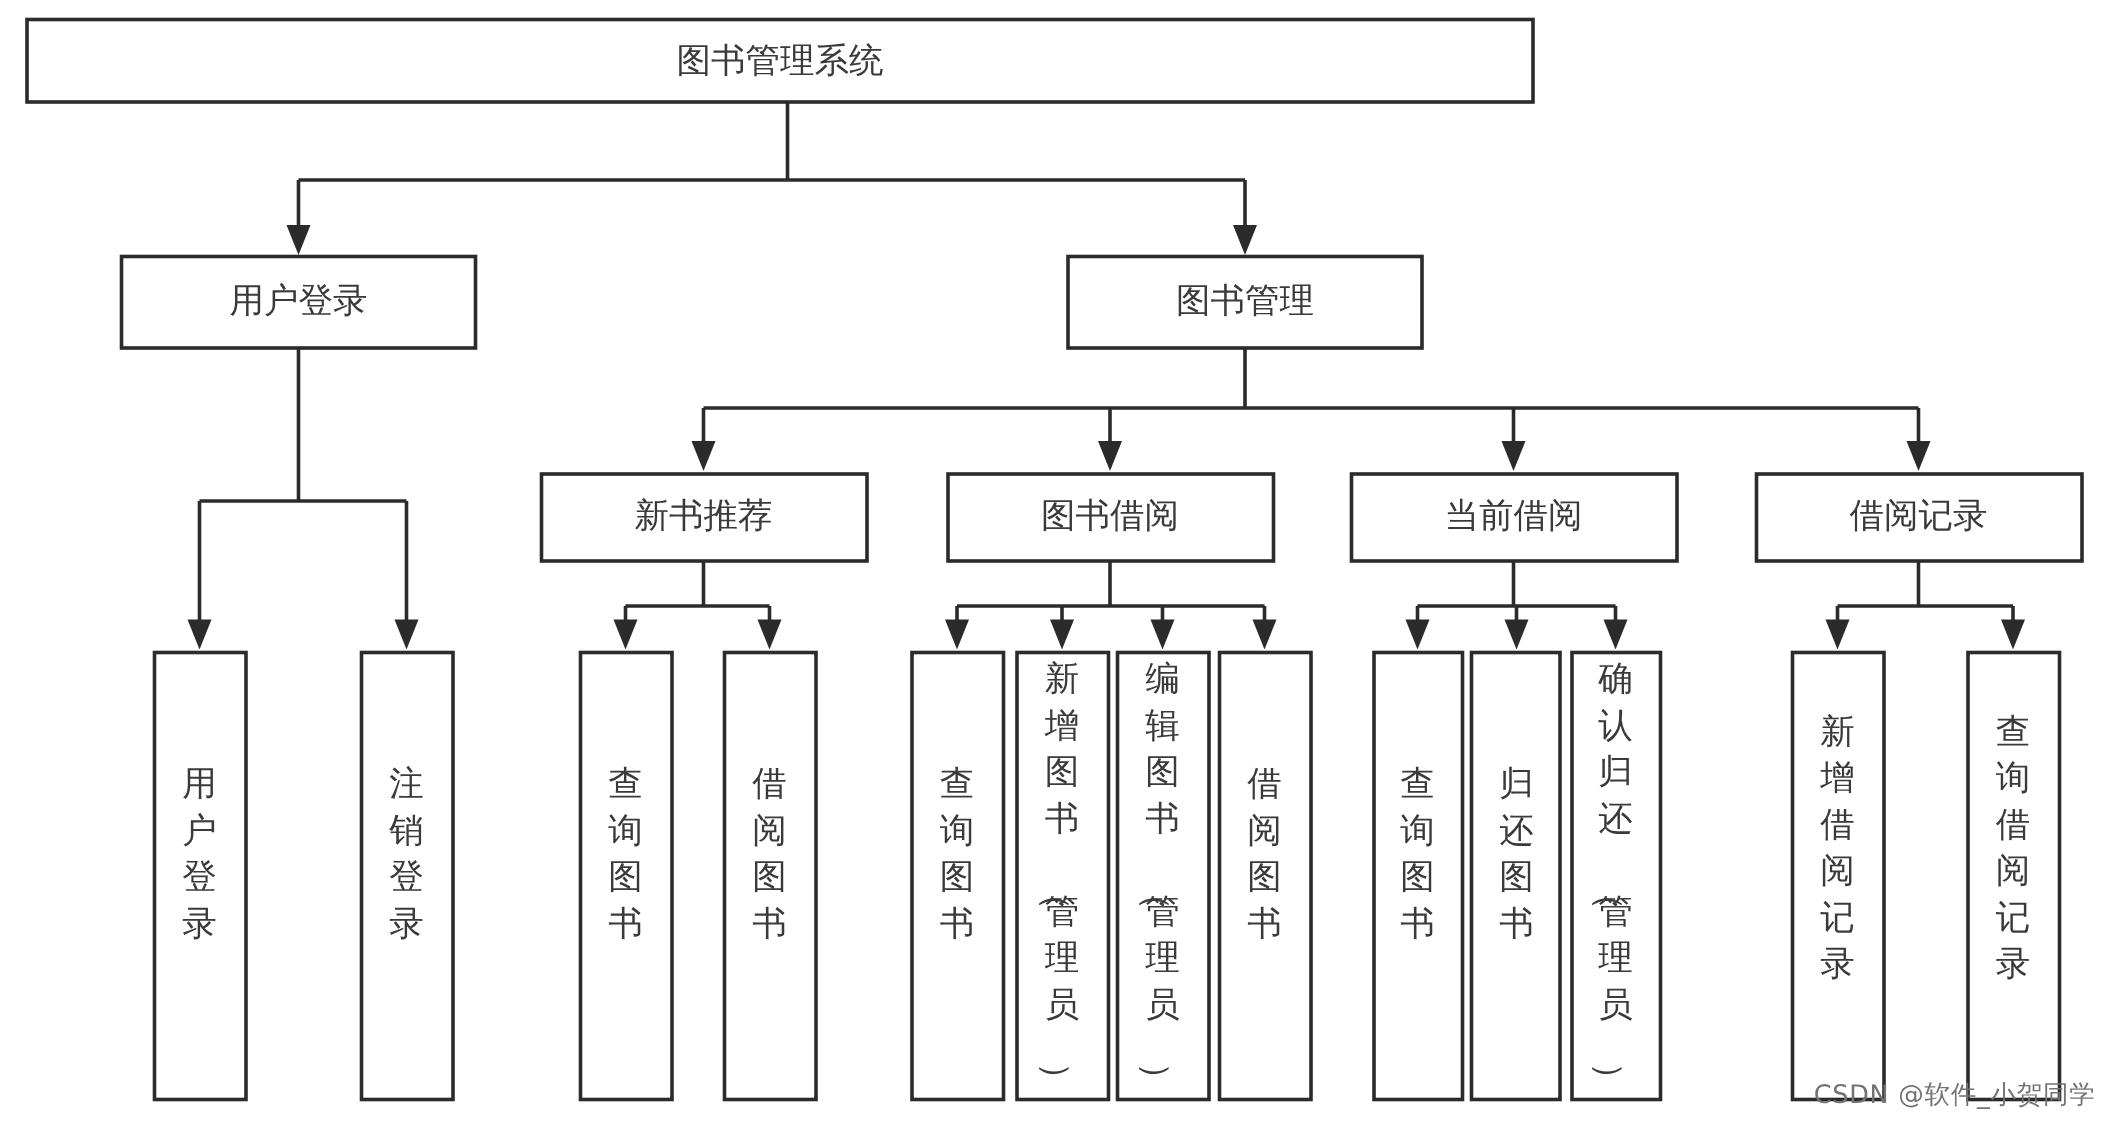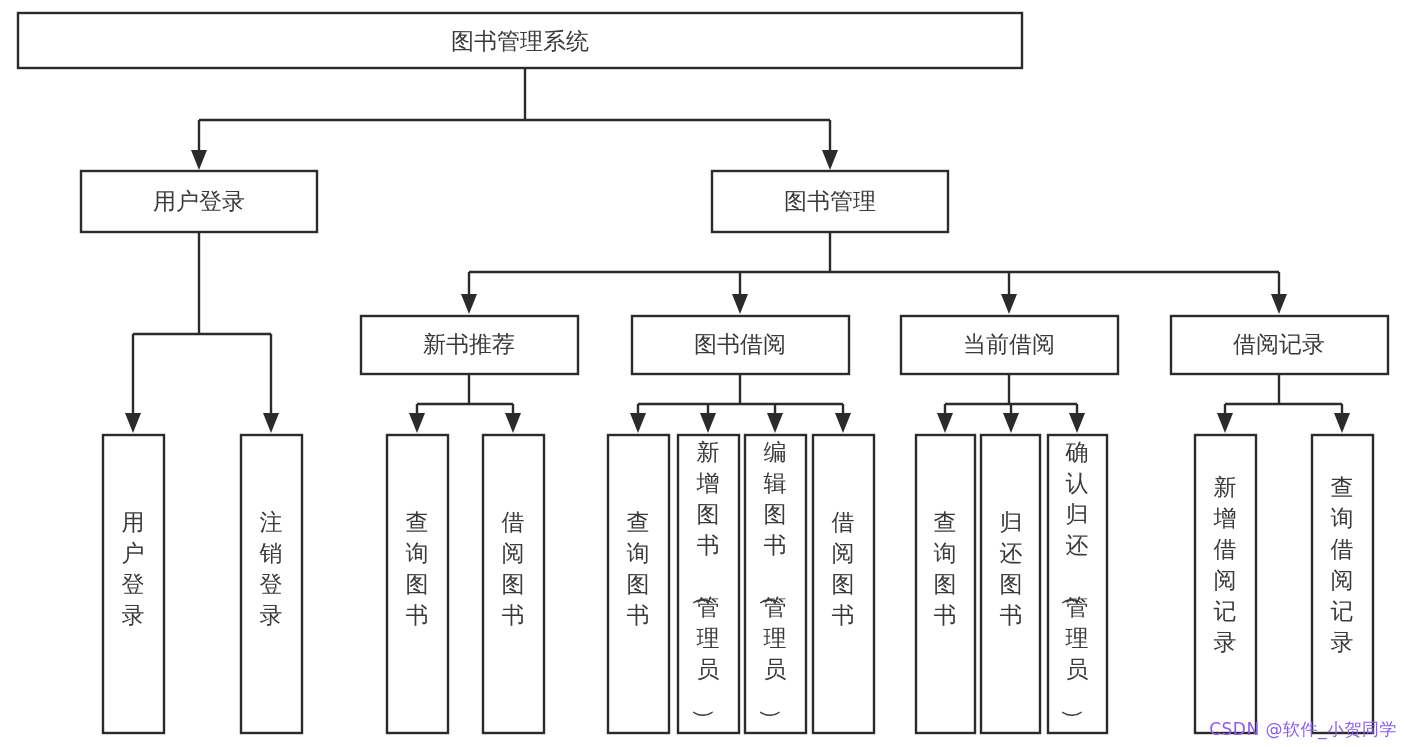--- a/index.html
+++ b/index.html
@@ -54,21 +54,21 @@
     font-family: "DejaVu Sans", "Liberation Sans", sans-serif;
     font-size: 23px;
     text-anchor: middle;
   }
   .watermark {
     position: absolute;
     right: 8px;
     bottom: 6px;
     font-family: "DejaVu Sans", "Liberation Sans", sans-serif;
     font-size: 17px;
-    color: #8b5cf6;
+    color: #737373;
     letter-spacing: 0.5px;
     white-space: nowrap;
     user-select: none;
   }
 </style>
 </head>
 <body>
 
 <div id="diagram-root">
 

